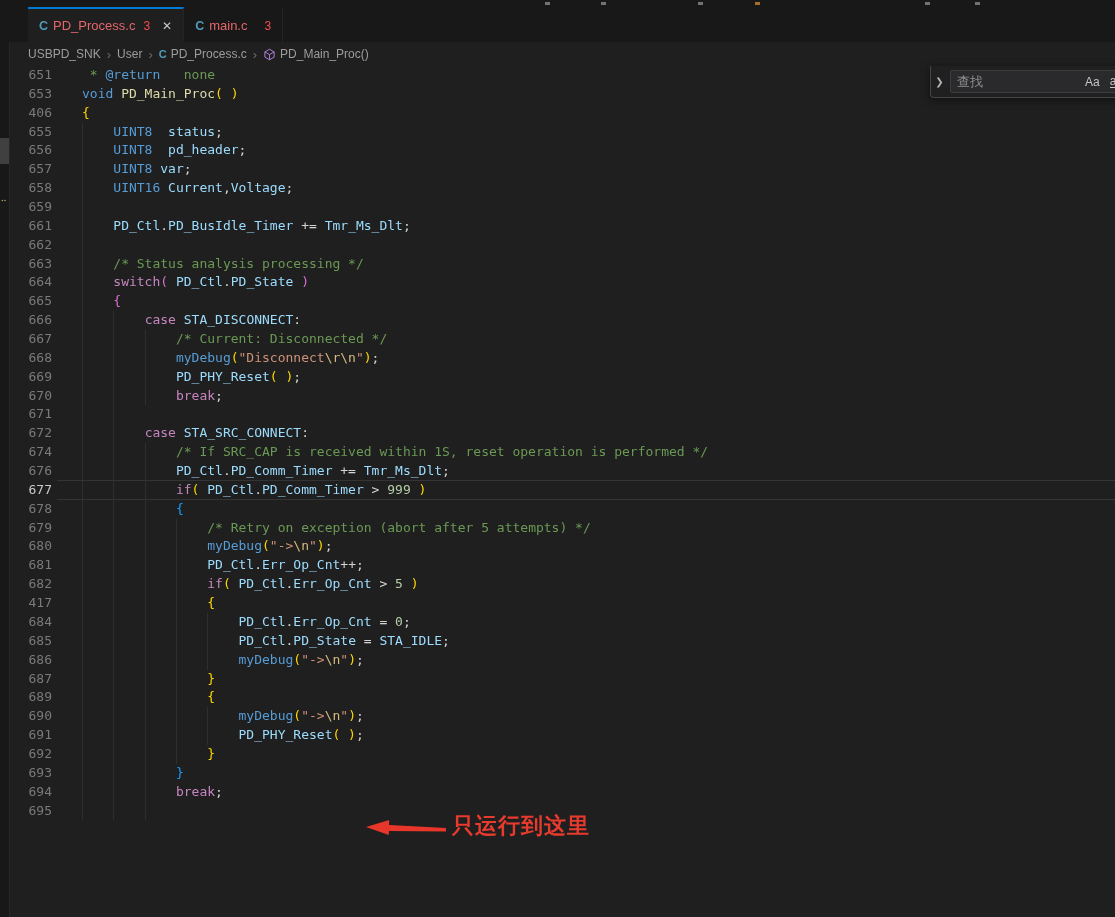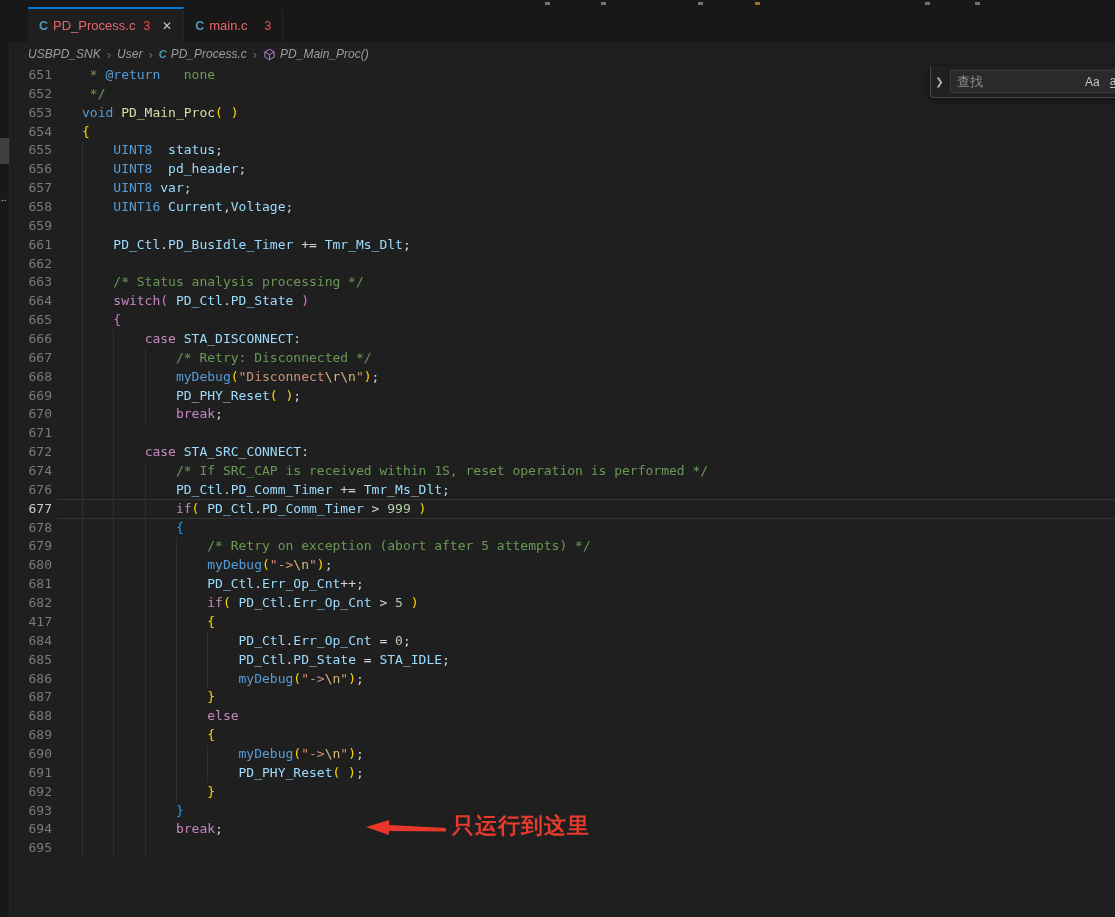--- a/index.html
+++ b/index.html
@@ -15,21 +15,21 @@
        font-size:13px;color:#e4676b;border-top:2px solid transparent;box-sizing:border-box;cursor:pointer;}
   .tab.active{background:#1f1f1f;border-top-color:#0078d4;}
   .file-c{color:#519aba;font-weight:700;font-size:12.5px;}
   .tab-badge{color:#f14c4c;font-size:12px;margin-left:3px;}
   .tab-close{color:#c8c8c8;font-size:12px;margin-left:7px;}
   .tab.inactive .tab-badge{margin-left:12px;}
   
   .breadcrumbs{position:absolute;left:0;top:42px;height:24px;display:flex;align-items:center;
                padding-left:28px;font-size:12px;color:#9d9d9d;gap:6px;}
   .bc-sep{color:#6b6b6b;font-size:13px;line-height:1;}
-  .bc-item{cursor:pointer;display:flex;align-items:center;gap:4px;font-style:italic;}
+  .bc-item{cursor:pointer;display:flex;align-items:center;gap:4px;}
   .bc-c{color:#519aba;font-weight:700;font-size:11px;}
   
   .left-strip{position:absolute;left:0;top:42px;bottom:0;width:10px;background:#181818;border-right:1px solid #262626;box-sizing:border-box;}
   .strip-thumb{position:absolute;left:0;top:96px;width:9px;height:26px;background:#404040;}
   .strip-dots{position:absolute;left:1px;top:148px;color:#d7ba7d;font-size:10px;letter-spacing:1px;}
   
   .editor{position:absolute;left:10px;top:66px;right:0;bottom:0;
           font-family:"DejaVu Sans Mono",monospace;font-size:13px;line-height:18.86px;}
   .cl{position:relative;height:18.86px;white-space:pre;}
   .cl .ln{position:absolute;left:0;top:0;width:42px;text-align:right;color:#7a7a7a;}
@@ -104,54 +104,52 @@
   </span>
 </div>
 
 <div class="left-strip">
   <div class="strip-thumb"></div>
   <div class="strip-dots">‥</div>
 </div>
 
 <div class="editor" id="editor">
     <div class="cl"><span class="ln">651</span><span class="ct"><span style="color: rgb(106, 153, 85);"> * </span><span style="color: rgb(86, 156, 214);">@return</span><span style="color: rgb(106, 153, 85);">   none</span></span></div>
-    <div class="cl"><span class="ln">652</span><span class="ct"><span style="color: rgb(106, 153, 85);"> */</span></span></div>
     <div class="cl"><span class="ln">653</span><span class="ct"><span style="color: rgb(86, 156, 214);">void </span><span style="color: rgb(220, 220, 170);">PD_Main_Proc</span><span style="color: rgb(255, 215, 0);">( )</span></span></div>
-    <div class="cl"><span class="ln">654</span><span class="ct"><span style="color: rgb(255, 215, 0);">{</span></span></div>
+    <div class="cl"><span class="ln">406</span><span class="ct"><span style="color: rgb(255, 215, 0);">{</span></span></div>
     <div class="cl"><span class="ln">655</span><span class="guides"><span class="g" style="left: 0ch;"></span></span><span class="ct"><span style="color: rgb(212, 212, 212);">    </span><span style="color: rgb(86, 156, 214);">UINT8</span><span style="color: rgb(212, 212, 212);">  </span><span style="color: rgb(156, 220, 254);">status</span><span style="color: rgb(212, 212, 212);">;</span></span></div>
     <div class="cl"><span class="ln">656</span><span class="guides"><span class="g" style="left: 0ch;"></span></span><span class="ct"><span style="color: rgb(212, 212, 212);">    </span><span style="color: rgb(86, 156, 214);">UINT8</span><span style="color: rgb(212, 212, 212);">  </span><span style="color: rgb(156, 220, 254);">pd_header</span><span style="color: rgb(212, 212, 212);">;</span></span></div>
     <div class="cl"><span class="ln">657</span><span class="guides"><span class="g" style="left: 0ch;"></span></span><span class="ct"><span style="color: rgb(212, 212, 212);">    </span><span style="color: rgb(86, 156, 214);">UINT8</span><span style="color: rgb(212, 212, 212);"> </span><span style="color: rgb(156, 220, 254);">var</span><span style="color: rgb(212, 212, 212);">;</span></span></div>
     <div class="cl"><span class="ln">658</span><span class="guides"><span class="g" style="left: 0ch;"></span></span><span class="ct"><span style="color: rgb(212, 212, 212);">    </span><span style="color: rgb(86, 156, 214);">UINT16</span><span style="color: rgb(212, 212, 212);"> </span><span style="color: rgb(156, 220, 254);">Current</span><span style="color: rgb(212, 212, 212);">,</span><span style="color: rgb(156, 220, 254);">Voltage</span><span style="color: rgb(212, 212, 212);">;</span></span></div>
     <div class="cl"><span class="ln">659</span><span class="guides"><span class="g" style="left: 0ch;"></span></span><span class="ct"></span></div>
     <div class="cl"><span class="ln">661</span><span class="guides"><span class="g" style="left: 0ch;"></span></span><span class="ct"><span style="color: rgb(212, 212, 212);">    </span><span style="color: rgb(156, 220, 254);">PD_Ctl</span><span style="color: rgb(212, 212, 212);">.</span><span style="color: rgb(156, 220, 254);">PD_BusIdle_Timer</span><span style="color: rgb(212, 212, 212);"> += </span><span style="color: rgb(156, 220, 254);">Tmr_Ms_Dlt</span><span style="color: rgb(212, 212, 212);">;</span></span></div>
     <div class="cl"><span class="ln">662</span><span class="guides"><span class="g" style="left: 0ch;"></span></span><span class="ct"></span></div>
     <div class="cl"><span class="ln">663</span><span class="guides"><span class="g" style="left: 0ch;"></span></span><span class="ct"><span style="color: rgb(212, 212, 212);">    </span><span style="color: rgb(106, 153, 85);">/* Status analysis processing */</span></span></div>
     <div class="cl"><span class="ln">664</span><span class="guides"><span class="g" style="left: 0ch;"></span></span><span class="ct"><span style="color: rgb(212, 212, 212);">    </span><span style="color: rgb(197, 134, 192);">switch</span><span style="color: rgb(218, 112, 214);">(</span><span style="color: rgb(212, 212, 212);"> </span><span style="color: rgb(156, 220, 254);">PD_Ctl</span><span style="color: rgb(212, 212, 212);">.</span><span style="color: rgb(156, 220, 254);">PD_State</span><span style="color: rgb(212, 212, 212);"> </span><span style="color: rgb(218, 112, 214);">)</span></span></div>
     <div class="cl"><span class="ln">665</span><span class="guides"><span class="g" style="left: 0ch;"></span></span><span class="ct"><span style="color: rgb(212, 212, 212);">    </span><span style="color: rgb(218, 112, 214);">{</span></span></div>
     <div class="cl"><span class="ln">666</span><span class="guides"><span class="g" style="left: 0ch;"></span><span class="g" style="left: 4ch;"></span></span><span class="ct"><span style="color: rgb(212, 212, 212);">        </span><span style="color: rgb(197, 134, 192);">case</span><span style="color: rgb(212, 212, 212);"> </span><span style="color: rgb(156, 220, 254);">STA_DISCONNECT</span><span style="color: rgb(212, 212, 212);">:</span></span></div>
-    <div class="cl"><span class="ln">667</span><span class="guides"><span class="g" style="left: 0ch;"></span><span class="g" style="left: 4ch;"></span><span class="g" style="left: 8ch;"></span></span><span class="ct"><span style="color: rgb(212, 212, 212);">            </span><span style="color: rgb(106, 153, 85);">/* Retry: Disconnected */</span></span></div>
+    <div class="cl"><span class="ln">667</span><span class="guides"><span class="g" style="left: 0ch;"></span><span class="g" style="left: 4ch;"></span><span class="g" style="left: 8ch;"></span></span><span class="ct"><span style="color: rgb(212, 212, 212);">            </span><span style="color: rgb(106, 153, 85);">/* Current: Disconnected */</span></span></div>
     <div class="cl"><span class="ln">668</span><span class="guides"><span class="g" style="left: 0ch;"></span><span class="g" style="left: 4ch;"></span><span class="g" style="left: 8ch;"></span></span><span class="ct"><span style="color: rgb(212, 212, 212);">            </span><span style="color: rgb(86, 156, 214);">myDebug</span><span style="color: rgb(255, 215, 0);">(</span><span style="color: rgb(206, 145, 120);">"Disconnect</span><span style="color: rgb(215, 186, 125);">\r\n</span><span style="color: rgb(206, 145, 120);">"</span><span style="color: rgb(255, 215, 0);">)</span><span style="color: rgb(212, 212, 212);">;</span></span></div>
     <div class="cl"><span class="ln">669</span><span class="guides"><span class="g" style="left: 0ch;"></span><span class="g" style="left: 4ch;"></span><span class="g" style="left: 8ch;"></span></span><span class="ct"><span style="color: rgb(212, 212, 212);">            </span><span style="color: rgb(156, 220, 254);">PD_PHY_Reset</span><span style="color: rgb(255, 215, 0);">( )</span><span style="color: rgb(212, 212, 212);">;</span></span></div>
     <div class="cl"><span class="ln">670</span><span class="guides"><span class="g" style="left: 0ch;"></span><span class="g" style="left: 4ch;"></span><span class="g" style="left: 8ch;"></span></span><span class="ct"><span style="color: rgb(212, 212, 212);">            </span><span style="color: rgb(197, 134, 192);">break</span><span style="color: rgb(212, 212, 212);">;</span></span></div>
     <div class="cl"><span class="ln">671</span><span class="guides"><span class="g" style="left: 0ch;"></span><span class="g" style="left: 4ch;"></span></span><span class="ct"></span></div>
     <div class="cl"><span class="ln">672</span><span class="guides"><span class="g" style="left: 0ch;"></span><span class="g" style="left: 4ch;"></span></span><span class="ct"><span style="color: rgb(212, 212, 212);">        </span><span style="color: rgb(197, 134, 192);">case</span><span style="color: rgb(212, 212, 212);"> </span><span style="color: rgb(156, 220, 254);">STA_SRC_CONNECT</span><span style="color: rgb(212, 212, 212);">:</span></span></div>
     <div class="cl"><span class="ln">674</span><span class="guides"><span class="g" style="left: 0ch;"></span><span class="g" style="left: 4ch;"></span><span class="g" style="left: 8ch;"></span></span><span class="ct"><span style="color: rgb(212, 212, 212);">            </span><span style="color: rgb(106, 153, 85);">/* If SRC_CAP is received within 1S, reset operation is performed */</span></span></div>
     <div class="cl"><span class="ln">676</span><span class="guides"><span class="g" style="left: 0ch;"></span><span class="g" style="left: 4ch;"></span><span class="g" style="left: 8ch;"></span></span><span class="ct"><span style="color: rgb(212, 212, 212);">            </span><span style="color: rgb(156, 220, 254);">PD_Ctl</span><span style="color: rgb(212, 212, 212);">.</span><span style="color: rgb(156, 220, 254);">PD_Comm_Timer</span><span style="color: rgb(212, 212, 212);"> += </span><span style="color: rgb(156, 220, 254);">Tmr_Ms_Dlt</span><span style="color: rgb(212, 212, 212);">;</span></span></div>
     <div class="cl cur"><span class="hl"></span><span class="ln">677</span><span class="guides"><span class="g" style="left: 0ch;"></span><span class="g" style="left: 4ch;"></span><span class="g" style="left: 8ch;"></span></span><span class="ct"><span style="color: rgb(212, 212, 212);">            </span><span style="color: rgb(197, 134, 192);">if</span><span style="color: rgb(255, 215, 0);">(</span><span style="color: rgb(212, 212, 212);"> </span><span style="color: rgb(156, 220, 254);">PD_Ctl</span><span style="color: rgb(212, 212, 212);">.</span><span style="color: rgb(156, 220, 254);">PD_Comm_Timer</span><span style="color: rgb(212, 212, 212);"> &gt; </span><span style="color: rgb(181, 206, 168);">999</span><span style="color: rgb(212, 212, 212);"> </span><span style="color: rgb(255, 215, 0);">)</span></span></div>
     <div class="cl"><span class="ln">678</span><span class="guides"><span class="g" style="left: 0ch;"></span><span class="g" style="left: 4ch;"></span><span class="g" style="left: 8ch;"></span></span><span class="ct"><span style="color: rgb(212, 212, 212);">            </span><span style="color: rgb(23, 159, 255);">{</span></span></div>
     <div class="cl"><span class="ln">679</span><span class="guides"><span class="g" style="left: 0ch;"></span><span class="g" style="left: 4ch;"></span><span class="g" style="left: 8ch;"></span><span class="g" style="left: 12ch;"></span></span><span class="ct"><span style="color: rgb(212, 212, 212);">                </span><span style="color: rgb(106, 153, 85);">/* Retry on exception (abort after 5 attempts) */</span></span></div>
     <div class="cl"><span class="ln">680</span><span class="guides"><span class="g" style="left: 0ch;"></span><span class="g" style="left: 4ch;"></span><span class="g" style="left: 8ch;"></span><span class="g" style="left: 12ch;"></span></span><span class="ct"><span style="color: rgb(212, 212, 212);">                </span><span style="color: rgb(86, 156, 214);">myDebug</span><span style="color: rgb(255, 215, 0);">(</span><span style="color: rgb(206, 145, 120);">"-&gt;</span><span style="color: rgb(215, 186, 125);">\n</span><span style="color: rgb(206, 145, 120);">"</span><span style="color: rgb(255, 215, 0);">)</span><span style="color: rgb(212, 212, 212);">;</span></span></div>
     <div class="cl"><span class="ln">681</span><span class="guides"><span class="g" style="left: 0ch;"></span><span class="g" style="left: 4ch;"></span><span class="g" style="left: 8ch;"></span><span class="g" style="left: 12ch;"></span></span><span class="ct"><span style="color: rgb(212, 212, 212);">                </span><span style="color: rgb(156, 220, 254);">PD_Ctl</span><span style="color: rgb(212, 212, 212);">.</span><span style="color: rgb(156, 220, 254);">Err_Op_Cnt</span><span style="color: rgb(212, 212, 212);">++;</span></span></div>
     <div class="cl"><span class="ln">682</span><span class="guides"><span class="g" style="left: 0ch;"></span><span class="g" style="left: 4ch;"></span><span class="g" style="left: 8ch;"></span><span class="g" style="left: 12ch;"></span></span><span class="ct"><span style="color: rgb(212, 212, 212);">                </span><span style="color: rgb(197, 134, 192);">if</span><span style="color: rgb(255, 215, 0);">(</span><span style="color: rgb(212, 212, 212);"> </span><span style="color: rgb(156, 220, 254);">PD_Ctl</span><span style="color: rgb(212, 212, 212);">.</span><span style="color: rgb(156, 220, 254);">Err_Op_Cnt</span><span style="color: rgb(212, 212, 212);"> &gt; </span><span style="color: rgb(181, 206, 168);">5</span><span style="color: rgb(212, 212, 212);"> </span><span style="color: rgb(255, 215, 0);">)</span></span></div>
     <div class="cl"><span class="ln">417</span><span class="guides"><span class="g" style="left: 0ch;"></span><span class="g" style="left: 4ch;"></span><span class="g" style="left: 8ch;"></span><span class="g" style="left: 12ch;"></span></span><span class="ct"><span style="color: rgb(212, 212, 212);">                </span><span style="color: rgb(255, 215, 0);">{</span></span></div>
     <div class="cl"><span class="ln">684</span><span class="guides"><span class="g" style="left: 0ch;"></span><span class="g" style="left: 4ch;"></span><span class="g" style="left: 8ch;"></span><span class="g" style="left: 12ch;"></span><span class="g" style="left: 16ch;"></span></span><span class="ct"><span style="color: rgb(212, 212, 212);">                    </span><span style="color: rgb(156, 220, 254);">PD_Ctl</span><span style="color: rgb(212, 212, 212);">.</span><span style="color: rgb(156, 220, 254);">Err_Op_Cnt</span><span style="color: rgb(212, 212, 212);"> = </span><span style="color: rgb(181, 206, 168);">0</span><span style="color: rgb(212, 212, 212);">;</span></span></div>
     <div class="cl"><span class="ln">685</span><span class="guides"><span class="g" style="left: 0ch;"></span><span class="g" style="left: 4ch;"></span><span class="g" style="left: 8ch;"></span><span class="g" style="left: 12ch;"></span><span class="g" style="left: 16ch;"></span></span><span class="ct"><span style="color: rgb(212, 212, 212);">                    </span><span style="color: rgb(156, 220, 254);">PD_Ctl</span><span style="color: rgb(212, 212, 212);">.</span><span style="color: rgb(156, 220, 254);">PD_State</span><span style="color: rgb(212, 212, 212);"> = </span><span style="color: rgb(156, 220, 254);">STA_IDLE</span><span style="color: rgb(212, 212, 212);">;</span></span></div>
     <div class="cl"><span class="ln">686</span><span class="guides"><span class="g" style="left: 0ch;"></span><span class="g" style="left: 4ch;"></span><span class="g" style="left: 8ch;"></span><span class="g" style="left: 12ch;"></span><span class="g" style="left: 16ch;"></span></span><span class="ct"><span style="color: rgb(212, 212, 212);">                    </span><span style="color: rgb(86, 156, 214);">myDebug</span><span style="color: rgb(255, 215, 0);">(</span><span style="color: rgb(206, 145, 120);">"-&gt;</span><span style="color: rgb(215, 186, 125);">\n</span><span style="color: rgb(206, 145, 120);">"</span><span style="color: rgb(255, 215, 0);">)</span><span style="color: rgb(212, 212, 212);">;</span></span></div>
     <div class="cl"><span class="ln">687</span><span class="guides"><span class="g" style="left: 0ch;"></span><span class="g" style="left: 4ch;"></span><span class="g" style="left: 8ch;"></span><span class="g" style="left: 12ch;"></span></span><span class="ct"><span style="color: rgb(212, 212, 212);">                </span><span style="color: rgb(255, 215, 0);">}</span></span></div>
-    <div class="cl"><span class="ln">688</span><span class="guides"><span class="g" style="left: 0ch;"></span><span class="g" style="left: 4ch;"></span><span class="g" style="left: 8ch;"></span><span class="g" style="left: 12ch;"></span></span><span class="ct"><span style="color: rgb(212, 212, 212);">                </span><span style="color: rgb(197, 134, 192);">else</span></span></div>
     <div class="cl"><span class="ln">689</span><span class="guides"><span class="g" style="left: 0ch;"></span><span class="g" style="left: 4ch;"></span><span class="g" style="left: 8ch;"></span><span class="g" style="left: 12ch;"></span></span><span class="ct"><span style="color: rgb(212, 212, 212);">                </span><span style="color: rgb(255, 215, 0);">{</span></span></div>
     <div class="cl"><span class="ln">690</span><span class="guides"><span class="g" style="left: 0ch;"></span><span class="g" style="left: 4ch;"></span><span class="g" style="left: 8ch;"></span><span class="g" style="left: 12ch;"></span><span class="g" style="left: 16ch;"></span></span><span class="ct"><span style="color: rgb(212, 212, 212);">                    </span><span style="color: rgb(86, 156, 214);">myDebug</span><span style="color: rgb(255, 215, 0);">(</span><span style="color: rgb(206, 145, 120);">"-&gt;</span><span style="color: rgb(215, 186, 125);">\n</span><span style="color: rgb(206, 145, 120);">"</span><span style="color: rgb(255, 215, 0);">)</span><span style="color: rgb(212, 212, 212);">;</span></span></div>
     <div class="cl"><span class="ln">691</span><span class="guides"><span class="g" style="left: 0ch;"></span><span class="g" style="left: 4ch;"></span><span class="g" style="left: 8ch;"></span><span class="g" style="left: 12ch;"></span><span class="g" style="left: 16ch;"></span></span><span class="ct"><span style="color: rgb(212, 212, 212);">                    </span><span style="color: rgb(156, 220, 254);">PD_PHY_Reset</span><span style="color: rgb(255, 215, 0);">( )</span><span style="color: rgb(212, 212, 212);">;</span></span></div>
     <div class="cl"><span class="ln">692</span><span class="guides"><span class="g" style="left: 0ch;"></span><span class="g" style="left: 4ch;"></span><span class="g" style="left: 8ch;"></span><span class="g" style="left: 12ch;"></span></span><span class="ct"><span style="color: rgb(212, 212, 212);">                </span><span style="color: rgb(255, 215, 0);">}</span></span></div>
     <div class="cl"><span class="ln">693</span><span class="guides"><span class="g" style="left: 0ch;"></span><span class="g" style="left: 4ch;"></span><span class="g" style="left: 8ch;"></span></span><span class="ct"><span style="color: rgb(212, 212, 212);">            </span><span style="color: rgb(23, 159, 255);">}</span></span></div>
     <div class="cl"><span class="ln">694</span><span class="guides"><span class="g" style="left: 0ch;"></span><span class="g" style="left: 4ch;"></span><span class="g" style="left: 8ch;"></span></span><span class="ct"><span style="color: rgb(212, 212, 212);">            </span><span style="color: rgb(197, 134, 192);">break</span><span style="color: rgb(212, 212, 212);">;</span></span></div>
     <div class="cl"><span class="ln">695</span><span class="guides"><span class="g" style="left: 0ch;"></span><span class="g" style="left: 4ch;"></span><span class="g" style="left: 8ch;"></span></span><span class="ct"></span></div>
   </div>
 
 <div class="find-widget">

